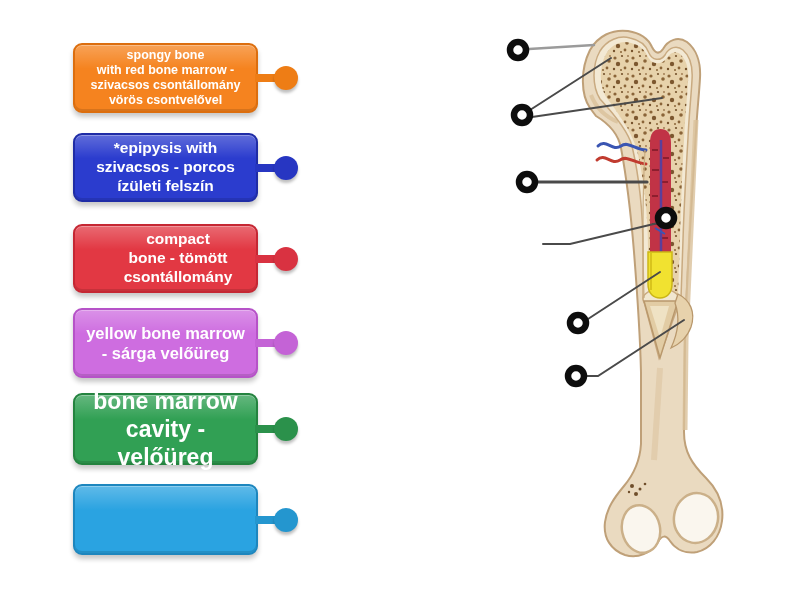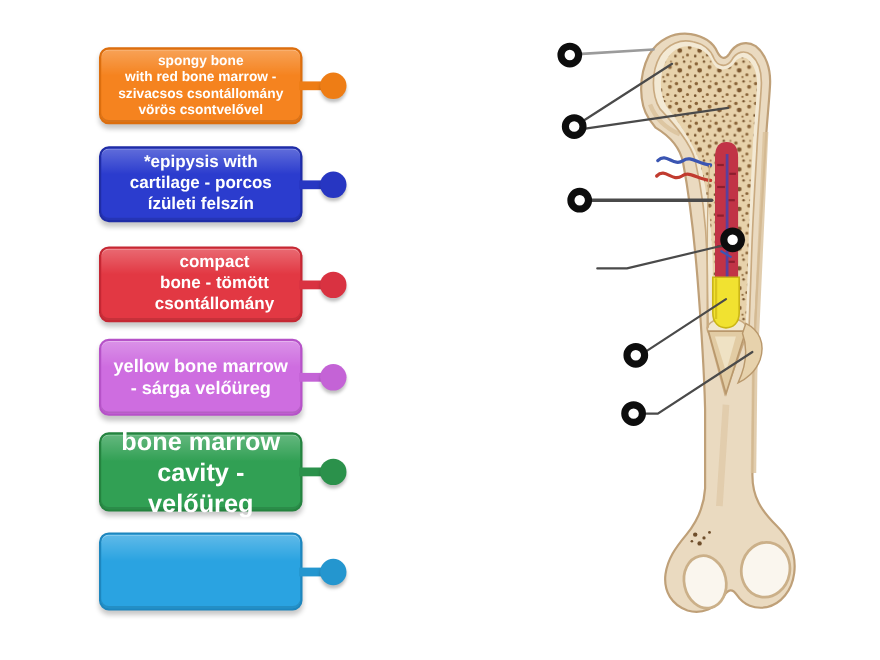--- a/index.html
+++ b/index.html
@@ -1,20 +1,20 @@
 <!DOCTYPE html>
 <html><head>
 <meta charset="utf-8">
 <style>
   html,body{margin:0;padding:0;background:#fff;}
   .stage{position:relative;width:800px;height:600px;background:#ffffff;overflow:hidden;
          font-family:"Liberation Sans", sans-serif;}
   #diagram{position:absolute;left:0;top:0;width:800px;height:600px;}
   #labels-layer{position:absolute;left:0;top:0;width:800px;height:600px;}
-  .label-card{position:absolute;left:90px;width:185px;box-sizing:border-box;
+  .label-card{position:absolute;left:73px;width:185px;box-sizing:border-box;
         border:2px solid;border-radius:9px;display:flex;align-items:center;justify-content:center;
         color:#fff;font-weight:700;text-align:center;cursor:grab;
         box-shadow:0 4px 5px rgba(0,0,0,.22), inset 0 1px 0 rgba(255,255,255,.30), inset 0 -2px 0 rgba(0,0,0,.12);}
   .label-text{white-space:pre-line;line-height:1.22;width:100%;padding:0 4px;}
   .knob{position:absolute;left:100%;top:50%;transform:translateY(-50%);
         display:flex;align-items:center;margin-left:-1px;pointer-events:none;}
   .stem{display:block;width:21px;height:8px;}
   .ball{display:block;width:24px;height:24px;border-radius:50%;margin-left:-2px;
         box-shadow:0 3px 3px rgba(0,0,0,.25);}
 </style>
@@ -173,21 +173,21 @@
 with red bone marrow -
 szivacsos csontállomány
 vörös csontvelővel</span>
         <span class="knob">
           <span class="stem" style="background: rgb(238, 125, 21);"></span>
           <span class="ball" style="background: rgb(238, 125, 21);"></span>
         </span>
       </div>
       <div class="label-card" style="top: 133px; height: 69px; border-color: rgb(31, 44, 166); background: linear-gradient(rgba(255, 255, 255, 0.25), rgba(255, 255, 255, 0) 36%), rgb(43, 60, 206);">
         <span class="label-text" style="font-size: 15.5px; color: rgb(255, 255, 255);">*epipysis with
-cartilage - porcos
+szivacsos - porcos
 ízületi felszín</span>
         <span class="knob">
           <span class="stem" style="background: rgb(39, 54, 194);"></span>
           <span class="ball" style="background: rgb(39, 54, 194);"></span>
         </span>
       </div>
       <div class="label-card" style="top: 224px; height: 69px; border-color: rgb(197, 39, 51); background: linear-gradient(rgba(255, 255, 255, 0.25), rgba(255, 255, 255, 0) 36%), rgb(226, 56, 67);">
         <span class="label-text" style="font-size: 15.5px; color: rgb(255, 255, 255); margin-left: 25px;">compact
 bone - tömött
 csontállomány</span>

